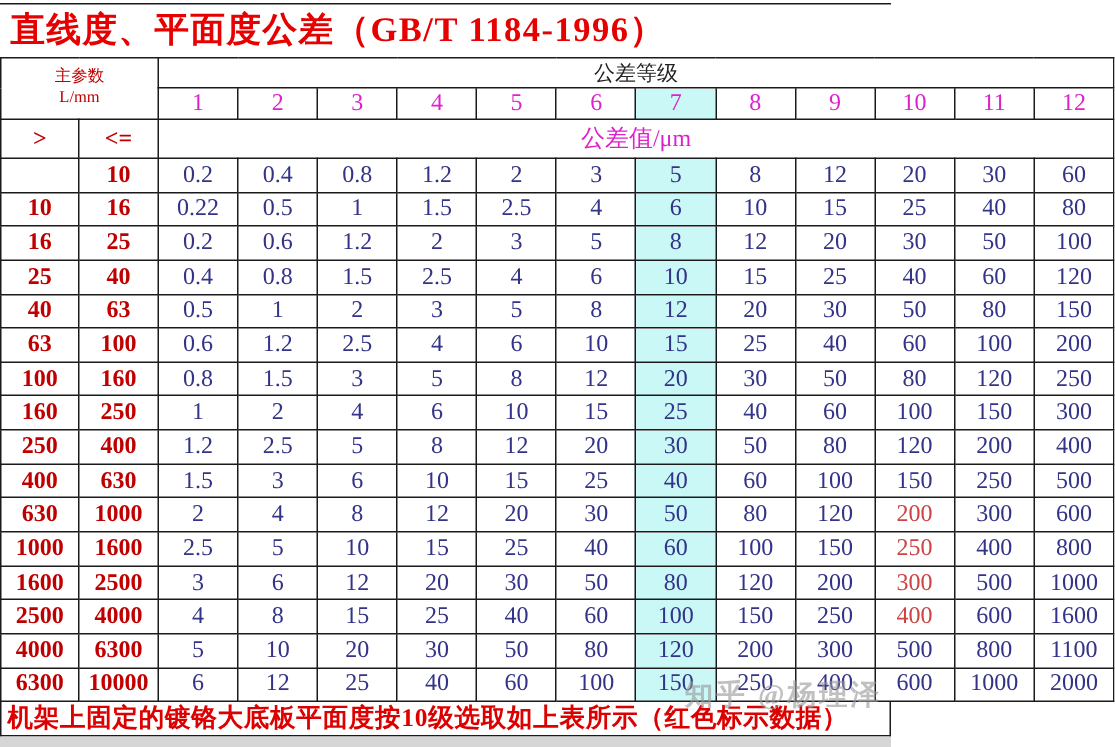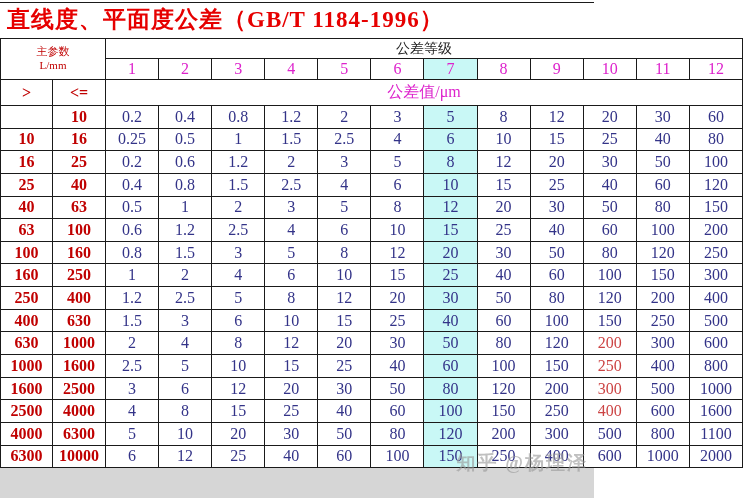--- a/index.html
+++ b/index.html
@@ -130,21 +130,21 @@
           <td class="val hl">5</td>
           <td class="val">8</td>
           <td class="val">12</td>
           <td class="val">20</td>
           <td class="val">30</td>
           <td class="val">60</td>
         </tr>
         <tr>
           <td class="range">10</td>
           <td class="range">16</td>
-          <td class="val">0.25</td>
+          <td class="val">0.22</td>
           <td class="val">0.5</td>
           <td class="val">1</td>
           <td class="val">1.5</td>
           <td class="val">2.5</td>
           <td class="val">4</td>
           <td class="val hl">6</td>
           <td class="val">10</td>
           <td class="val">15</td>
           <td class="val">25</td>
           <td class="val">40</td>
@@ -370,17 +370,18 @@
           <td class="val hl">150</td>
           <td class="val">250</td>
           <td class="val">400</td>
           <td class="val">600</td>
           <td class="val">1000</td>
           <td class="val">2000</td>
         </tr>
       </tbody>
   </table>
 
+  <div class="note">机架上固定的镀铬大底板平面度按10级选取如上表所示（红色标示数据）</div>
 
   <div class="bottom-strip"></div>
 
   <div class="watermark">知乎 @杨理泽</div>
 </div>
 
 </body></html>

